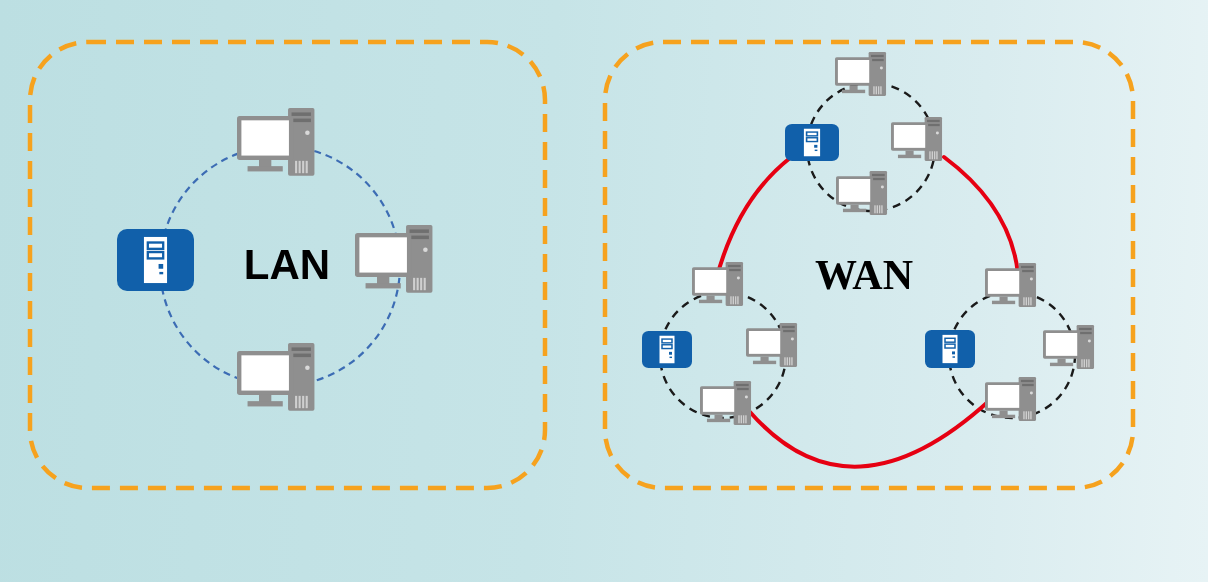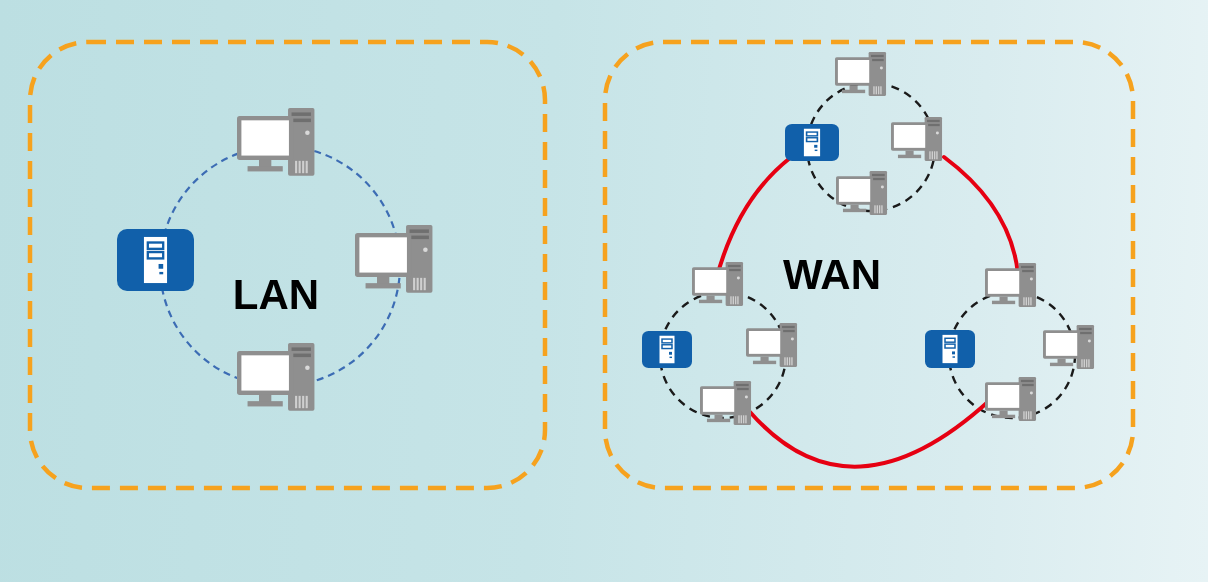--- a/index.html
+++ b/index.html
@@ -27,22 +27,22 @@
   .net-label{
     position:absolute;
     width:140px;
     text-align:center;
     font-weight:700;
     font-size:42px;
     line-height:1;
     color:var(--label-black);
     letter-spacing:0px;
   }
-  #lan-label{left:206px;top:244px;margin-top:30px;}
-  #wan-label{left:762px;top:254px;}
+  #lan-label{left:217px;top:244px;}
+  #wan-label{left:794px;top:254px;font-family:Liberation Serif, serif;}
 </style>
 </head>
 <body>
 
 <div class="canvas">
 
   <svg class="diagram" width="1208" height="582" viewBox="0 0 1208 582">
     <defs>
       <symbol id="icon-pc" viewBox="0 0 100 84" preserveAspectRatio="none">
         <rect class="pc-body" x="58" y="0" width="30" height="77" rx="2"></rect>

